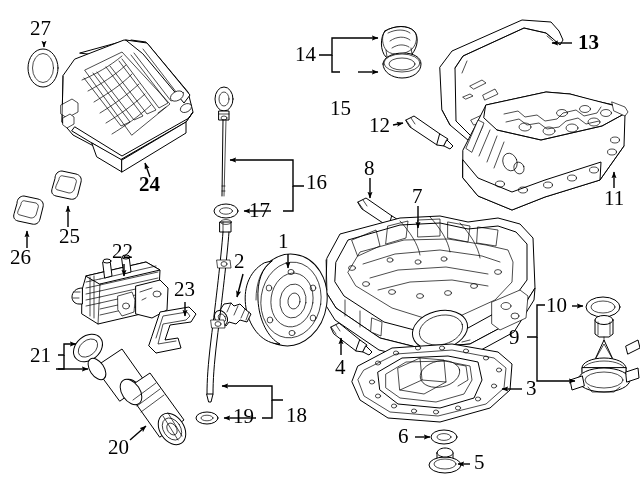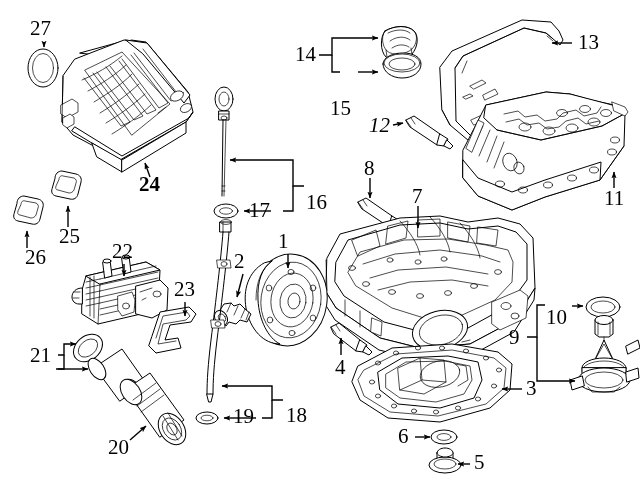--- a/index.html
+++ b/index.html
@@ -546,32 +546,32 @@
 
   <div class="callout-label" style="left:278px; top:231px;">1</div>
   <div class="callout-label" style="left:234px; top:251px;">2</div>
   <div class="callout-label" style="left:526px; top:378px;">3</div>
   <div class="callout-label" style="left:335px; top:357px;">4</div>
   <div class="callout-label" style="left:474px; top:452px;">5</div>
   <div class="callout-label" style="left:398px; top:426px;">6</div>
   <div class="callout-label" style="left:412px; top:186px;">7</div>
   <div class="callout-label" style="left:364px; top:158px;">8</div>
   <div class="callout-label" style="left:509px; top:327px;">9</div>
-  <div class="callout-label" style="left:546px; top:295px;margin-top:12px;">10</div>
+  <div class="callout-label" style="left:546px; top:295px;">10</div>
   <div class="callout-label" style="left:604px; top:188px;">11</div>
-  <div class="callout-label" style="left:369px; top:115px;font-style:italic;">12</div>
-  <div class="callout-label" style="left:578px; top:32px;">13</div>
+  <div class="callout-label" style="left:369px; top:115px;">12</div>
+  <div class="callout-label" style="left:578px; top:32px;font-weight:bold;">13</div>
   <div class="callout-label" style="left:295px; top:44px;text-align:center;">14</div>
   <div class="callout-label" style="left:330px; top:61px;margin-top:37px;">15</div>
-  <div class="callout-label" style="left:306px; top:192px;">16</div>
+  <div class="callout-label" style="left:306px; top:172px;">16</div>
   <div class="callout-label" style="left:249px; top:200px;text-align:right;">17</div>
   <div class="callout-label" style="left:286px; top:405px;">18</div>
   <div class="callout-label" style="left:233px; top:406px;">19</div>
   <div class="callout-label" style="left:108px; top:437px;">20</div>
   <div class="callout-label" style="left:30px;  top:345px;">21</div>
   <div class="callout-label" style="left:112px; top:241px;text-align:right;">22</div>
   <div class="callout-label" style="left:174px; top:279px;">23</div>
   <div class="callout-label" style="left:139px; top:174px;font-weight:bold;">24</div>
   <div class="callout-label" style="left:59px;  top:226px;">25</div>
-  <div class="callout-label" style="left:25px;  top:247px;">26</div>
+  <div class="callout-label" style="left:10px;  top:247px;">26</div>
   <div class="callout-label" style="left:30px;  top:18px;">27</div>
 
 </div>
 
 </body></html>

